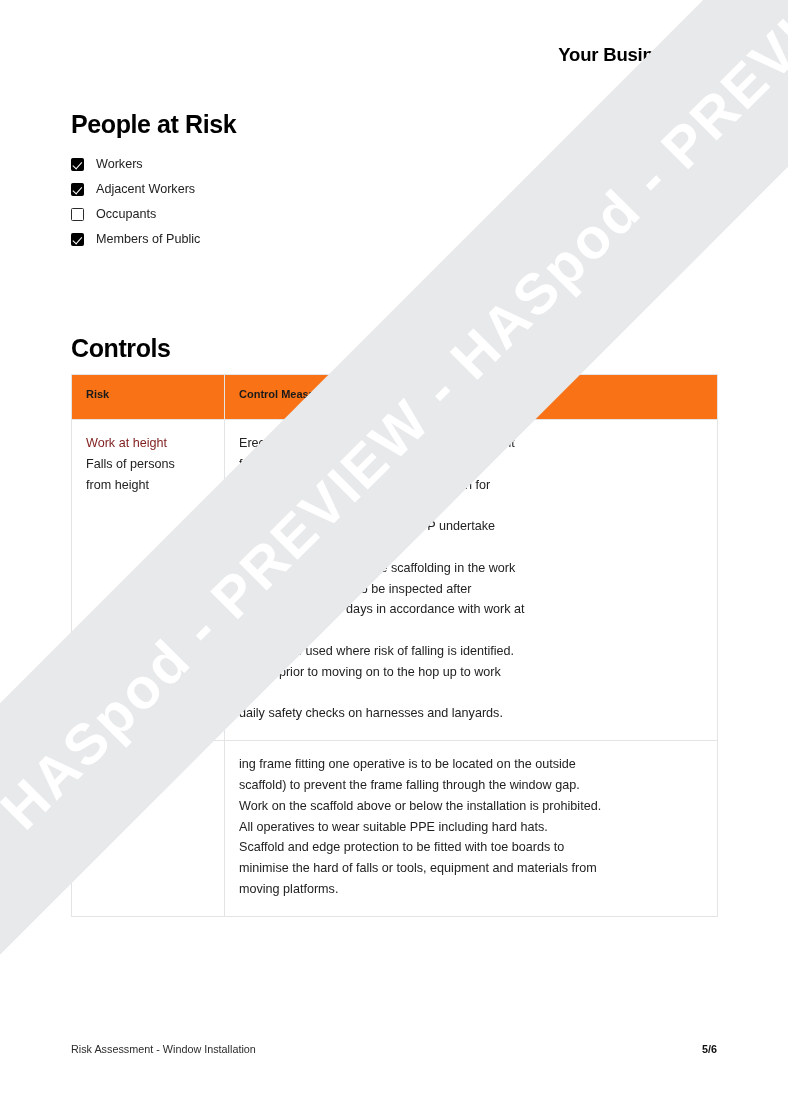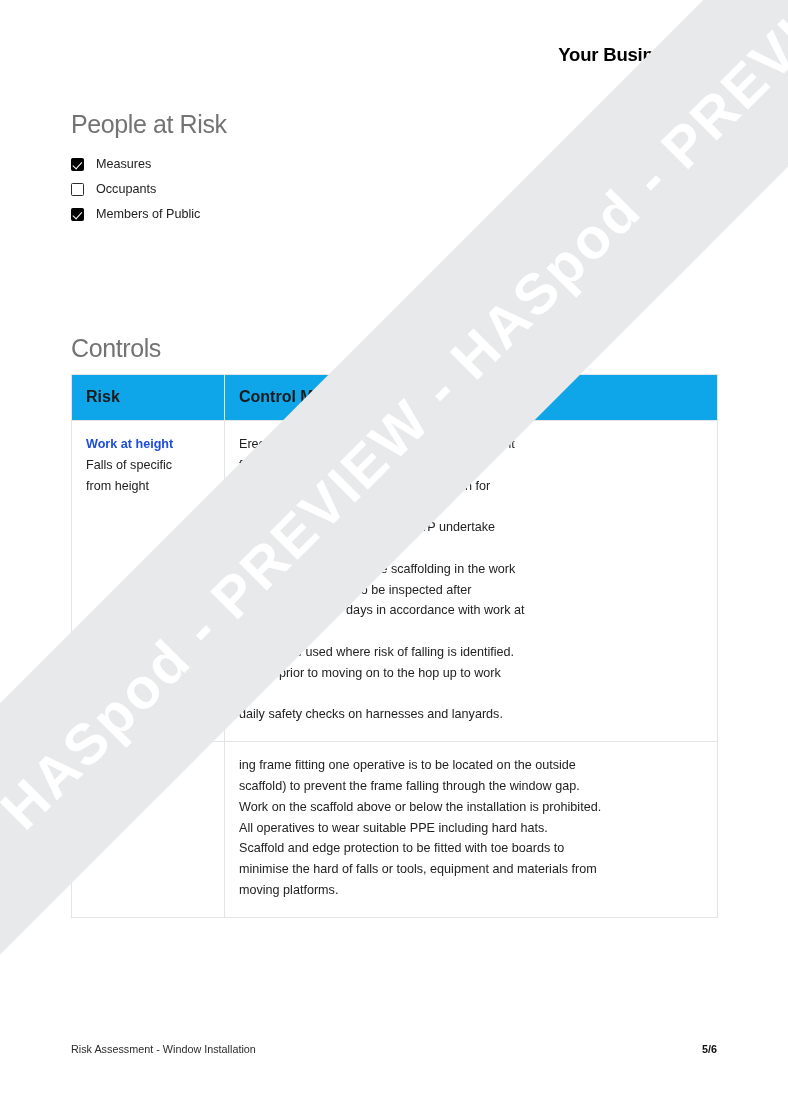--- a/index.html
+++ b/index.html
@@ -36,23 +36,23 @@
     font-weight: 700;
     letter-spacing: -0.2px;
     color: #000000;
   }
 
   
   .section-heading {
     position: absolute;
     left: 71px;
     font-size: 25px;
-    font-weight: 400;
+    font-weight: 700;
     letter-spacing: -0.4px;
-    color: #737373;
+    color: #000000;
     margin: 0;
   }
   #heading-people { top: 110px; }
   #heading-controls { top: 334px; }
 
   
   .risk-people-list {
     position: absolute;
     left: 71px;
     top: 152px;
@@ -105,39 +105,39 @@
     table-layout: fixed;
     background: #ffffff;
   }
   .controls-table th,
   .controls-table td {
     border: 1px solid #e2e4e6;
     vertical-align: top;
     text-align: left;
   }
   .controls-table thead th {
-    background: #0ea5e9;
-    font-size: 16px;
+    background: #f97316;
+    font-size: 11px;
     font-weight: 700;
     color: #1a1a1a;
     padding: 13px 14px 14px 14px;
     height: 17px;
   }
   .col-risk { width: 153px; }
   .col-measures { width: 493px; }
 
   .controls-table tbody td {
     padding: 13px 16px 16px 14px;
     font-size: 12.6px;
     line-height: 20.8px;
     color: #222222;
   }
   .risk-title {
-    font-weight: 700;
-    color: #1d4ed8;
+    font-weight: 400;
+    color: #7f1d1d;
     display: block;
   }
   .risk-desc {
     display: block;
     color: #222222;
   }
   .measure-line {
     display: block;
   }
   .measure-line.blank {
@@ -201,23 +201,27 @@
   <div class="doc-header">
     <div class="company-name">Your Business Ltd</div>
   </div>
 
   <h1 class="section-heading" id="heading-people">People at Risk</h1>
 
   <div class="risk-people-list">
 
     <div class="check-row">
       <span class="check-box checked"></span>
-      <span class="check-label">Measures</span>
+      <span class="check-label">Workers</span>
     </div>
 
+    <div class="check-row">
+      <span class="check-box checked"></span>
+      <span class="check-label">Adjacent Workers</span>
+    </div>
 
 
     <div class="check-row">
       <span class="check-box"></span>
       <span class="check-label">Occupants</span>
     </div>
 
 
     <div class="check-row">
       <span class="check-box checked"></span>
@@ -236,21 +240,21 @@
     <thead>
       <tr>
         <th>Risk</th>
         <th>Control Measures</th>
       </tr>
     </thead>
     <tbody>
       <tr>
         <td>
           <span class="risk-title">Work at height</span>
-          <span class="risk-desc">Falls of specific</span>
+          <span class="risk-desc">Falls of persons</span>
           <span class="risk-desc">from height</span>
         </td>
         <td>
           <span class="measure-line">Erect double handrail or other s                          tection to prevent</span>
           <span class="measure-line">fall during fitting operations f                      ut.</span>
           <span class="measure-line">Use independent scaffold                       mpetent person for</span>
           <span class="measure-line">external works with sui                    ction.</span>
           <span class="measure-line">Where other access                   ed e.g. MEWP undertake</span>
           <span class="measure-line">specific risk asse                   ment.</span>
           <span class="measure-line">Complete visu                    ecks for the scaffolding in the work</span>

